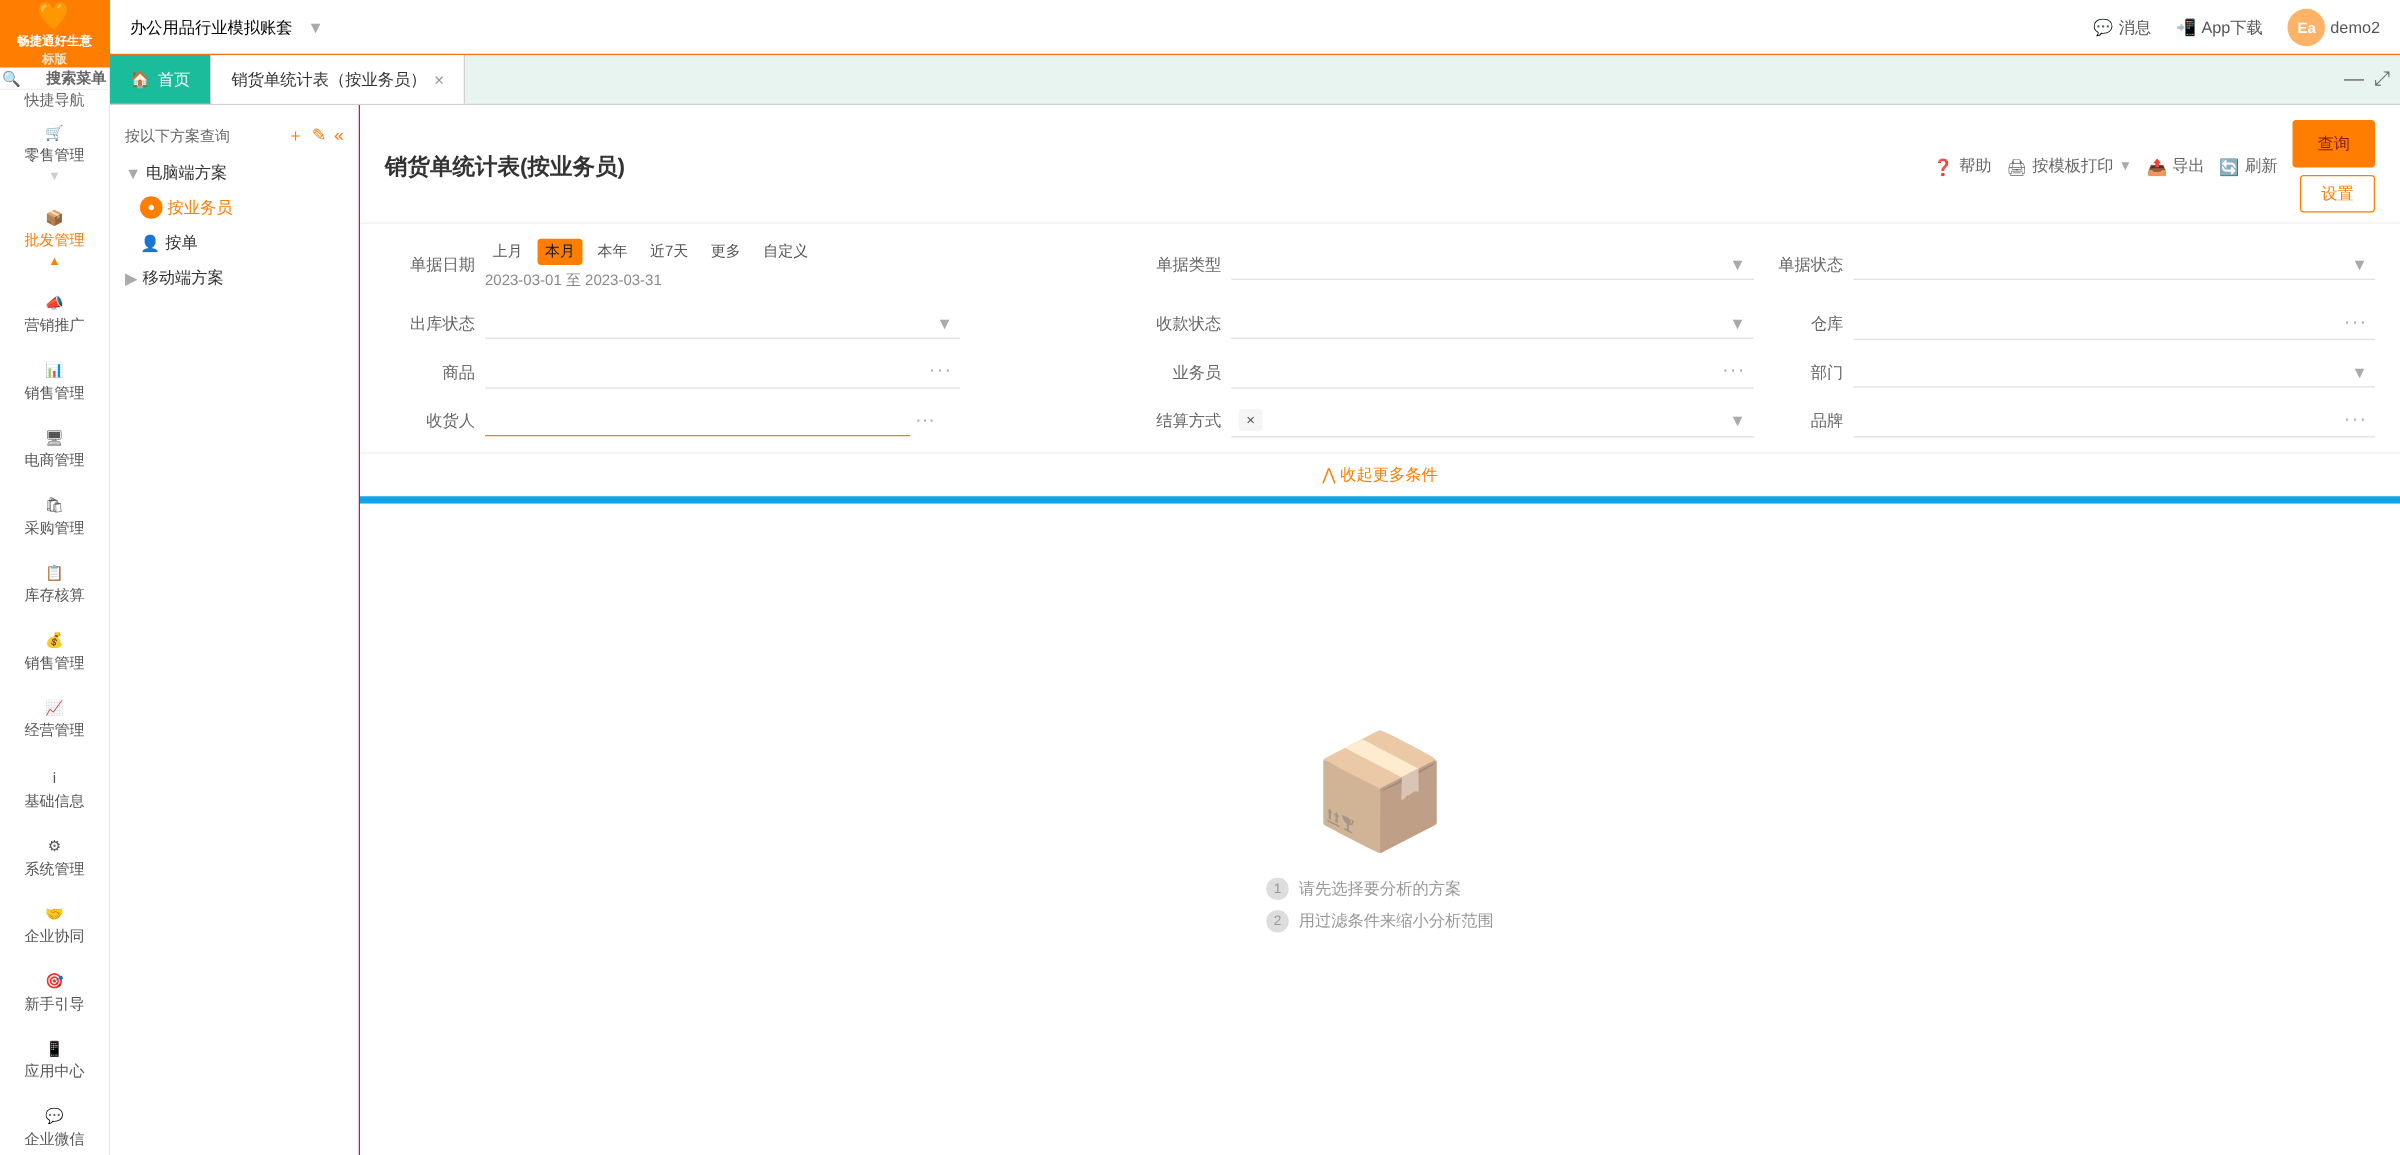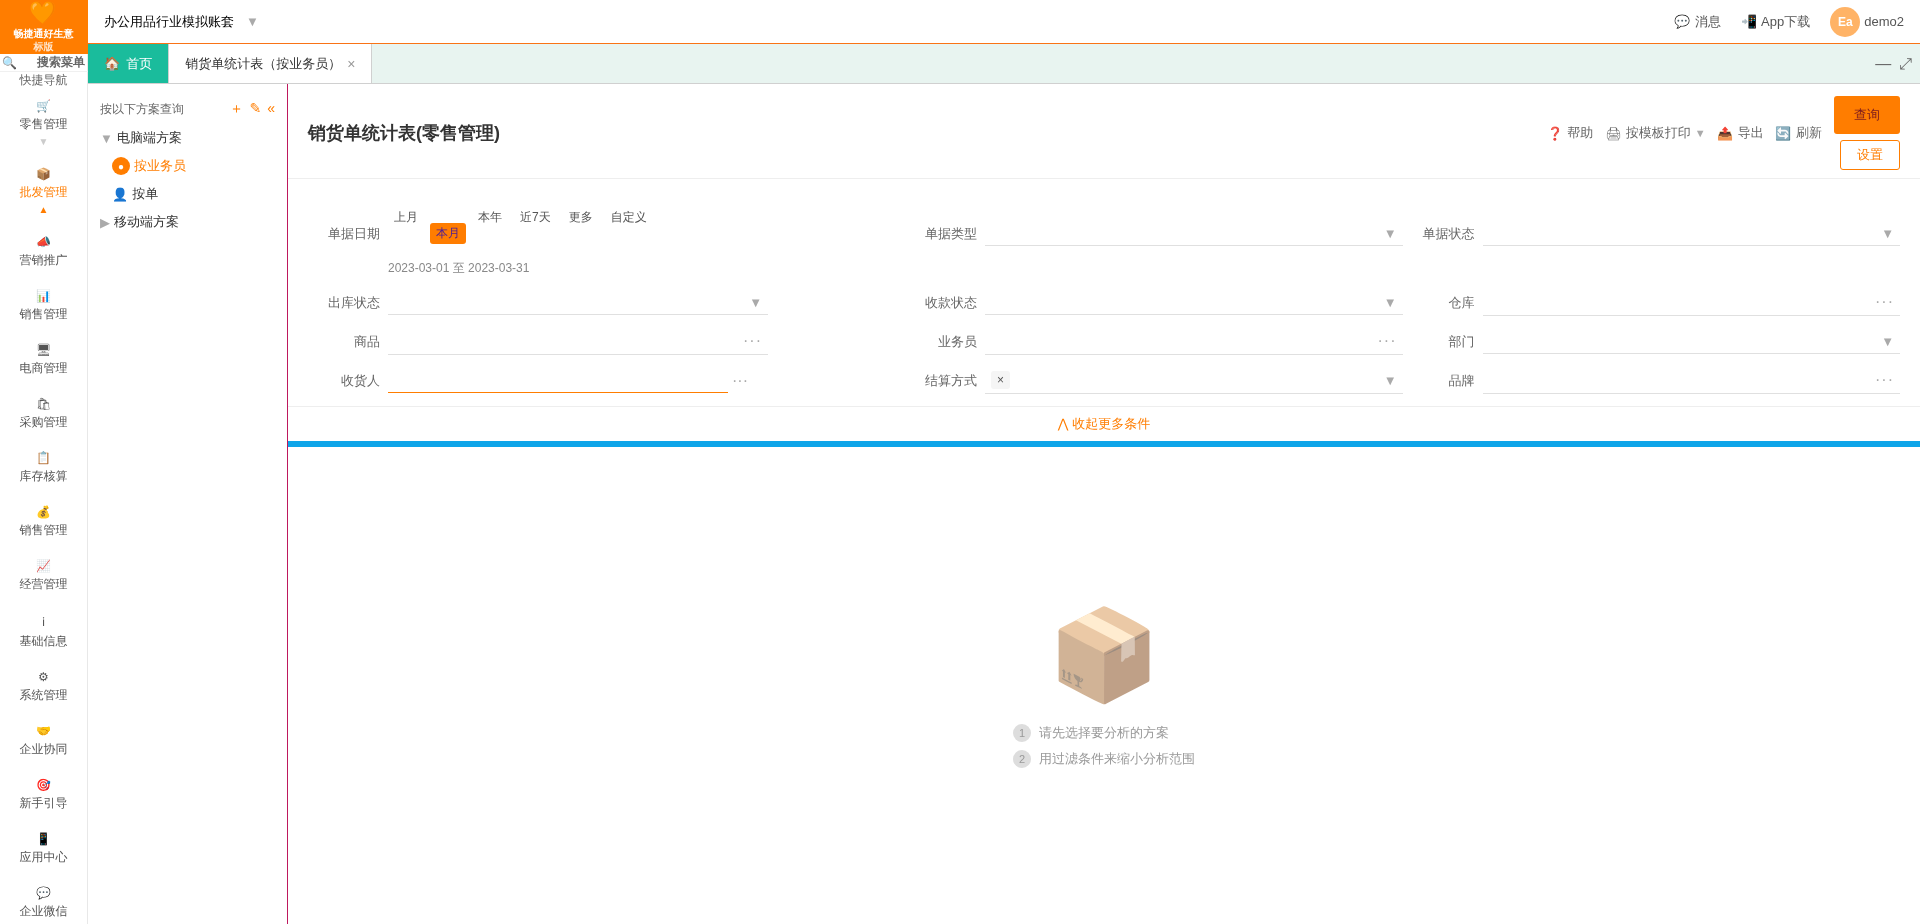--- a/index.html
+++ b/index.html
@@ -59,21 +59,21 @@
     
     .filter-area { background: #fff; padding: 12px 20px; border-bottom: 1px solid #eee; }
     .filter-row { display: flex; align-items: center; margin-bottom: 12px; gap: 0; }
     .filter-row:last-child { margin-bottom: 0; }
     .filter-label { width: 80px; color: #666; font-size: 13px; text-align: right; padding-right: 8px; flex-shrink: 0; }
     .filter-input { flex: 1; max-width: 380px; border: none; border-bottom: 1px solid #e0e0e0; padding: 4px 6px; font-size: 13px; color: #333; outline: none; background: transparent; }
     .filter-select { flex: 1; max-width: 380px; border: none; border-bottom: 1px solid #e0e0e0; padding: 4px 6px; font-size: 13px; color: #333; display: flex; align-items: center; cursor: pointer; justify-content: space-between; background: #fff; }
     .filter-dots { color: #aaa; font-size: 16px; cursor: pointer; padding: 0 4px; }
     .date-tabs { display: flex; align-items: center; gap: 6px; margin-right: 8px; }
     .date-tab { color: #555; font-size: 12px; cursor: pointer; padding: 2px 6px; }
-    .date-tab.active { background: #ff7d00; color: #4c1d95; border-radius: 3px; margin-top: 32px; }
+    .date-tab.active { background: #ff7d00; color: #0f172a; border-radius: 3px; }
     .date-range { color: #888; font-size: 12px; }
     .filter-col { display: flex; align-items: center; flex: 1; }
     .filter-tag { background: #f5f5f5; border-radius: 3px; padding: 2px 6px; font-size: 12px; color: #555; display: flex; align-items: center; gap: 4px; }
 
     
     .collapse-btn { text-align: center; padding: 8px; color: #ff7d00; font-size: 13px; cursor: pointer; background: #fff; border-bottom: 6px solid #0ea5e9; }
 
     
     .empty-state { flex: 1; display: flex; flex-direction: column; align-items: center; justify-content: center; gap: 16px; background: #fff; }
     .empty-tips { display: flex; flex-direction: column; gap: 8px; color: #999; font-size: 13px; }
@@ -228,21 +228,21 @@
       </div>
       <div class="tree-item">
         <span style="color:#aaa;">▶</span>
         <span>移动端方案</span>
       </div>
     </div>
 
     <div class="right-panel">
 
       <div class="page-header">
-        <span class="page-title">销货单统计表(零售管理)</span>
+        <span class="page-title">销货单统计表(按业务员)</span>
         <div class="page-header-actions">
           <div class="page-header-action">
             <span>❓</span>
             <span>帮助</span>
           </div>
           <div class="page-header-action print-dropdown">
             <span>🖨</span>
             <span>按模板打印</span>
             <span style="color:#aaa;font-size:11px;">▼</span>
           </div>
@@ -259,21 +259,21 @@
             <button class="btn-settings">设置</button>
           </div>
         </div>
       </div>
 
       <div class="filter-area">
 
         <div class="filter-row">
           <div class="filter-col" style="flex:1.2;">
             <span class="filter-label">单据日期</span>
-            <div style="display:flex;flex-direction:column;gap:16px;">
+            <div style="display:flex;flex-direction:column;gap:4px;">
               <div class="date-tabs">
                 <span class="date-tab">上月</span>
                 <span class="date-tab active">本月</span>
                 <span class="date-tab">本年</span>
                 <span class="date-tab">近7天</span>
                 <span class="date-tab">更多</span>
                 <span class="date-tab">自定义</span>
               </div>
               <div class="date-range">2023-03-01 至 2023-03-31</div>
             </div>

